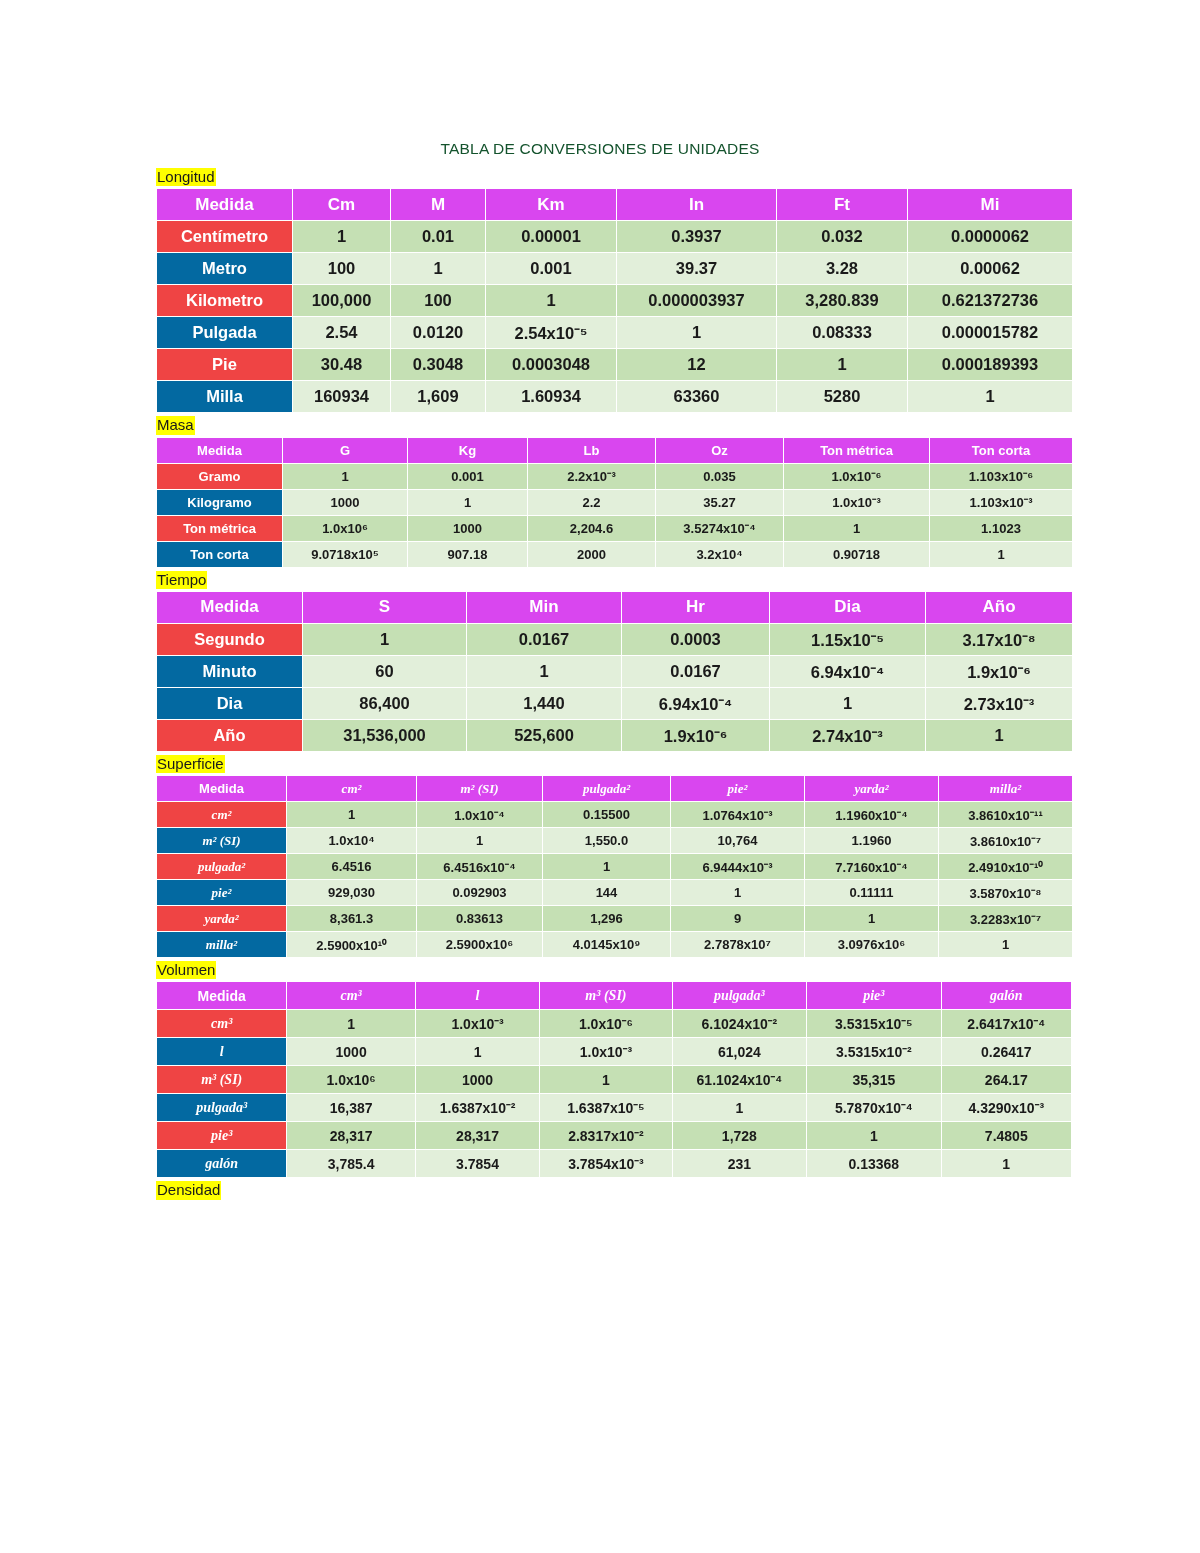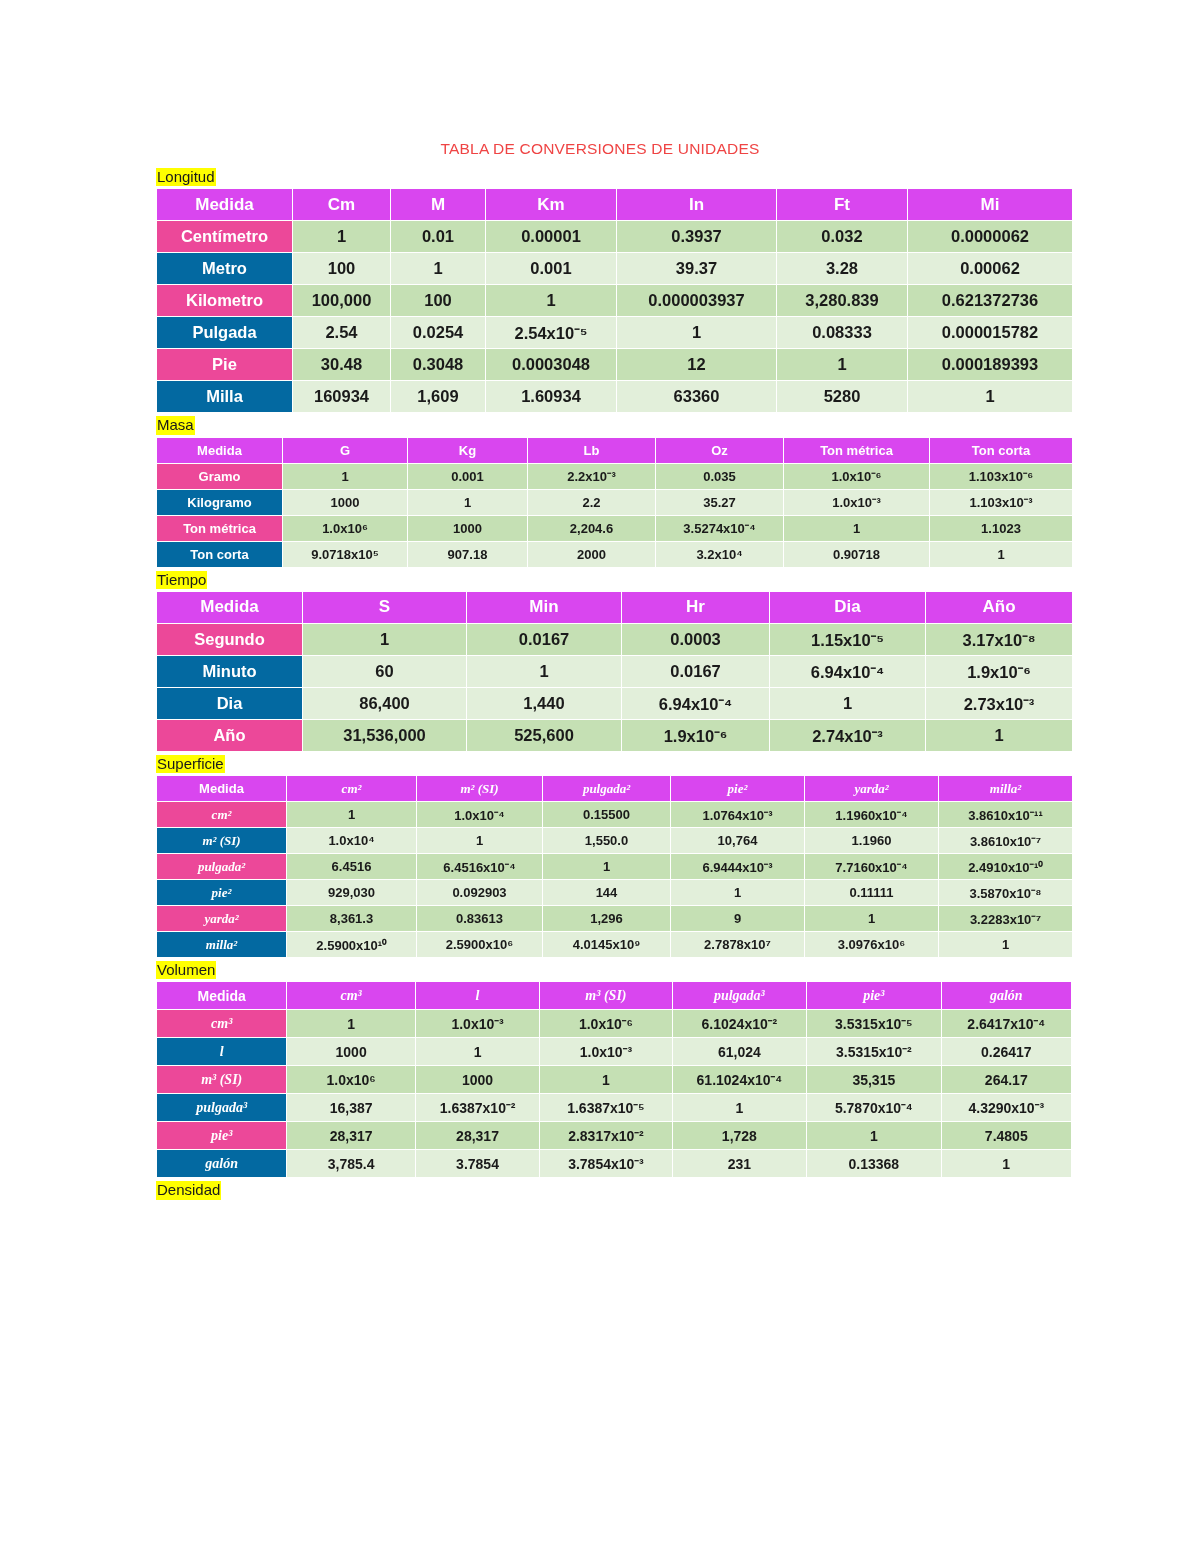--- a/index.html
+++ b/index.html
@@ -22,21 +22,21 @@
     box-sizing: border-box;
   }
   .doc-title {
     position: absolute;
     top: 140px;
     left: 0;
     width: 1200px;
     text-align: center;
     font-size: 15.5px;
     letter-spacing: 0.2px;
-    color: #ef4444;
+    color: #14532d;
   }
   .content {
     position: absolute;
     top: 168px;
     left: 156px;
     width: 920px;
   }
   .section-label {
     font-size: 15px;
     color: #1a1a1a;
@@ -64,21 +64,21 @@
   tr.hdr td {
     background: #d946ef;
     color: #ffffff;
   }
   
   td.rowhdr {
     background: #0369a1;
     color: #ffffff;
   }
   tr.alt td.rowhdr {
-    background: #ec4899;
+    background: #ef4444;
     color: #ffffff;
   }
   
   td.cell {
     background: #e2efda;
     color: #1a1a1a;
   }
   tr.alt td.cell {
     background: #c5e0b4;
   }
@@ -146,21 +146,21 @@
           <td class="cell">100,000</td>
           <td class="cell">100</td>
           <td class="cell">1</td>
           <td class="cell">0.000003937</td>
           <td class="cell">3,280.839</td>
           <td class="cell">0.621372736</td>
         </tr>
         <tr>
           <td class="rowhdr">Pulgada</td>
           <td class="cell">2.54</td>
-          <td class="cell">0.0254</td>
+          <td class="cell">0.0120</td>
           <td class="cell">2.54x10⁻⁵</td>
           <td class="cell">1</td>
           <td class="cell">0.08333</td>
           <td class="cell">0.000015782</td>
         </tr>
         <tr class="alt">
           <td class="rowhdr">Pie</td>
           <td class="cell">30.48</td>
           <td class="cell">0.3048</td>
           <td class="cell">0.0003048</td>

